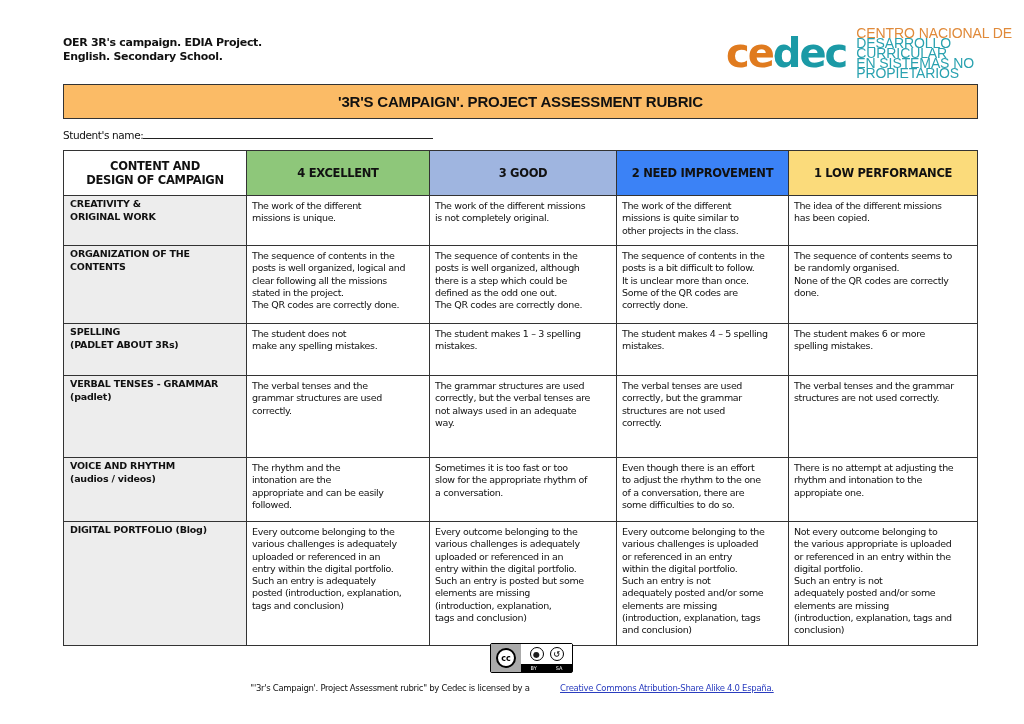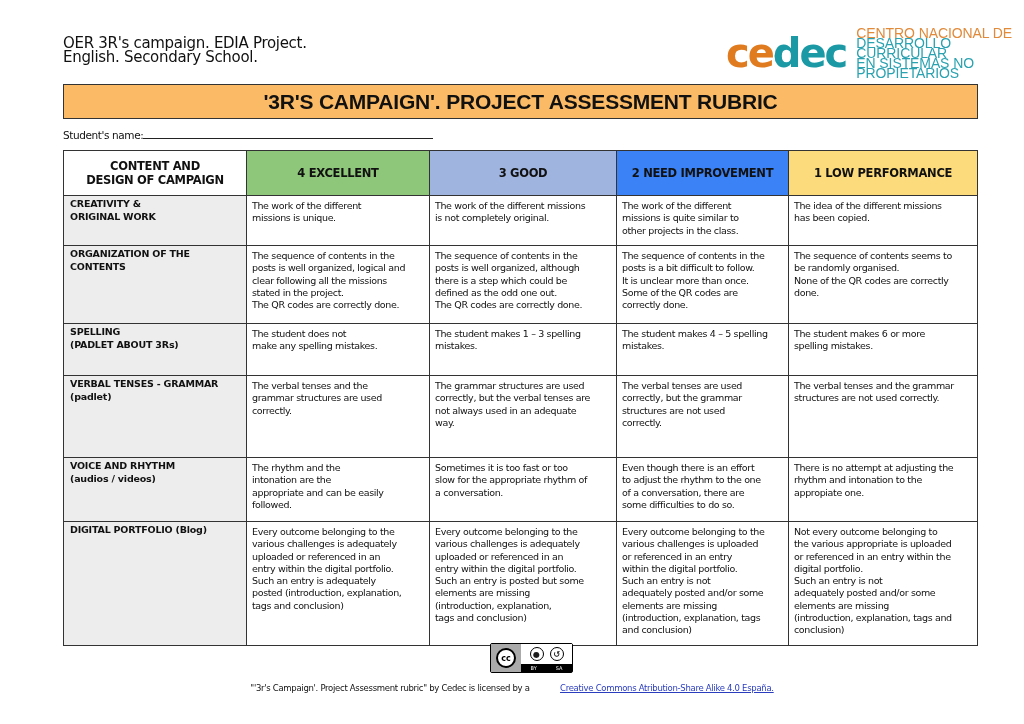--- a/index.html
+++ b/index.html
@@ -2,22 +2,22 @@
 <html><head>
   <meta charset="utf-8">
   <style>
     html, body { margin: 0; padding: 0; background: #ffffff; }
     body {
       width: 1024px; height: 724px; position: relative; overflow: hidden;
       font-family: "DejaVu Sans", sans-serif; color: #1a1a1a;
     }
     .header-left {
       position: absolute; left: 63px; top: 36px;
-      font-family: "DejaVu Sans", sans-serif; font-weight: normal;
-      font-size: 15px; line-height: 14px; color: #111;
+      font-family: "DejaVu Sans", sans-serif; font-weight: bold;
+      font-size: 11px; line-height: 14px; color: #111;
       letter-spacing: -0.3px;
     }
     .logo {
       position: absolute; left: 726px; top: 28px; display: flex; align-items: center;
     }
     .logo-word {
       font-family: "DejaVu Sans", sans-serif; font-weight: bold; font-size: 40px;
       line-height: 40px; letter-spacing: -2px;
     }
     .logo-ce { color: #e07b1f; }
@@ -27,21 +27,21 @@
       font-size: 14px; line-height: 10px; letter-spacing: -0.1px;
     }
     .logo-sub div:nth-child(1) { color: #e08a3a; }
     .logo-sub div:nth-child(2), .logo-sub div:nth-child(3) { color: #2aa2b0; }
 
     .title-bar {
       position: absolute; left: 63px; top: 84px; width: 913px; height: 33px;
       background: #fbbb66; border: 1.5px solid #333;
       display: flex; align-items: center; justify-content: center;
       font-family: "Liberation Sans", sans-serif; font-weight: bold;
-      font-size: 21px; color: #111; letter-spacing: -0.2px;
+      font-size: 15px; color: #111; letter-spacing: -0.2px;
     }
     .student-name {
       position: absolute; left: 63px; top: 128px;
       font-family: "DejaVu Sans", sans-serif; font-size: 10.5px; color: #111;
       letter-spacing: -0.4px;
     }
     .student-line {
       display: inline-block; width: 290px; border-bottom: 1px solid #222;
       height: 10px; vertical-align: baseline;
     }

